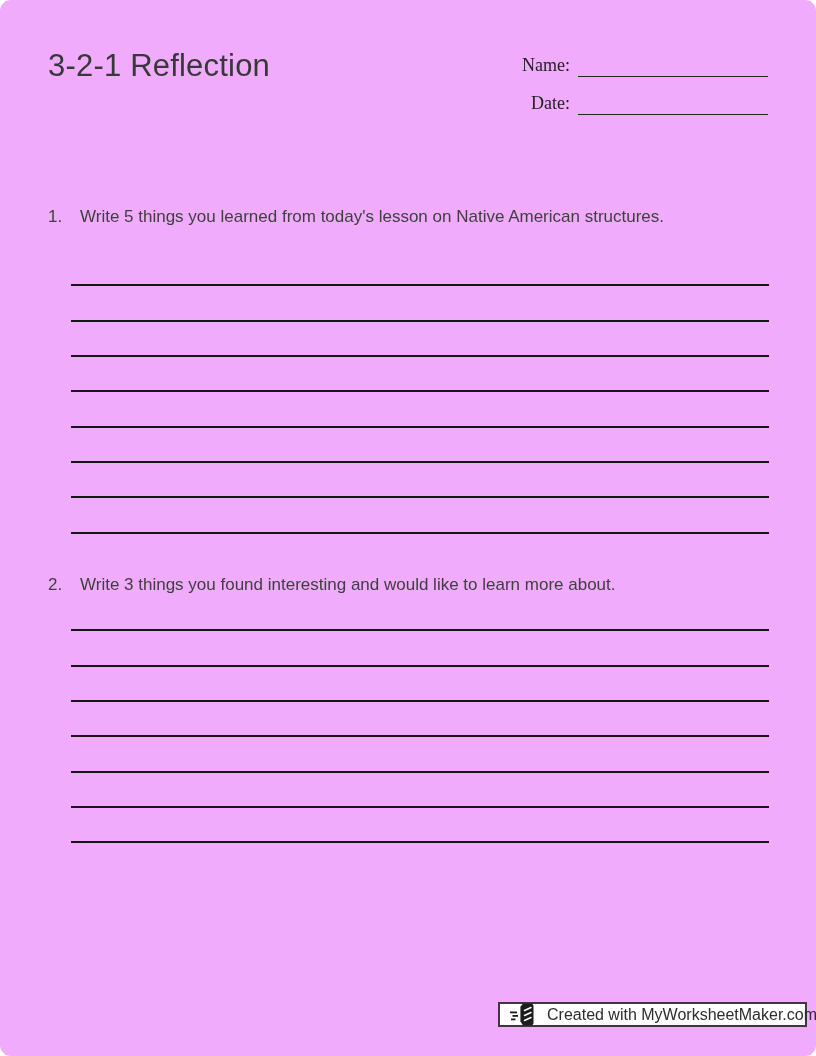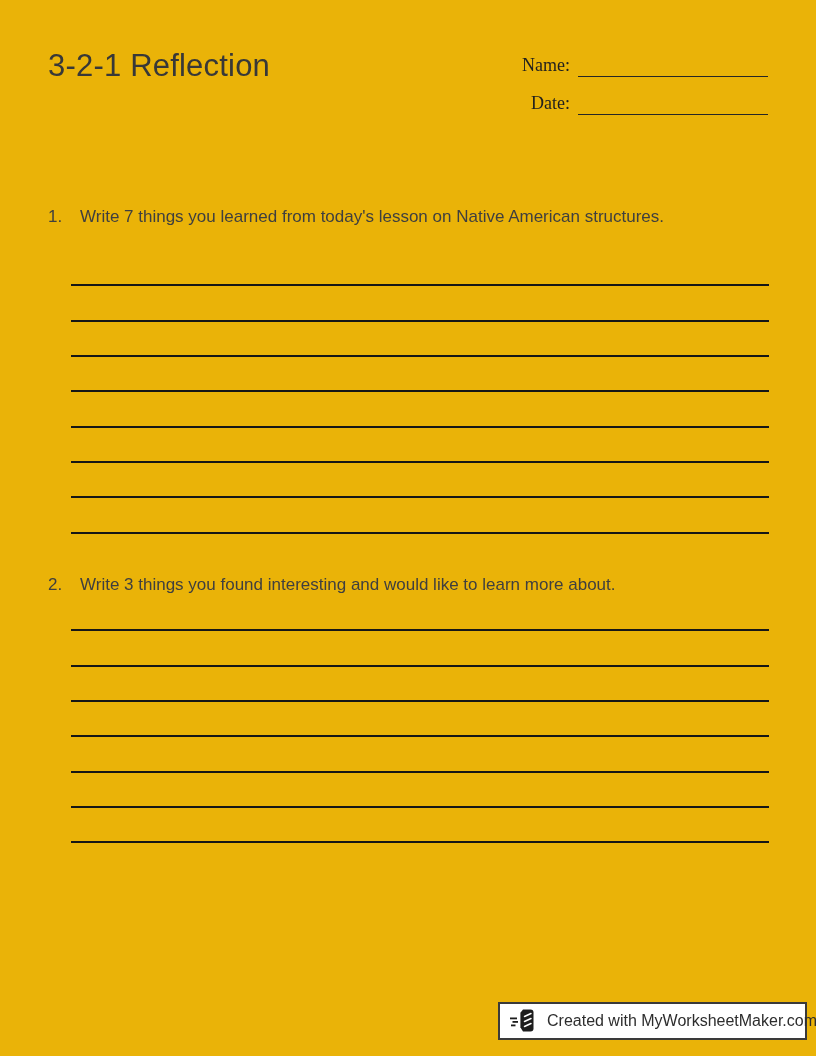--- a/index.html
+++ b/index.html
@@ -1,24 +1,25 @@
 <!DOCTYPE html>
 <html><head>
 <meta charset="utf-8">
 <style>
   * { margin: 0; padding: 0; box-sizing: border-box; }
   html, body { background: #ffffff; }
   .page {
     position: relative;
     width: 816px;
     height: 1056px;
-    background: #eab308;
+    background: #f0abfc;
     font-family: "Liberation Sans", sans-serif;
     color: #3f3f3f;
     overflow: hidden;
+    border-radius: 11px;
   }
 
   
   .title {
     position: absolute;
     left: 48px;
     top: 47px;
     font-size: 31px;
     line-height: 37px;
     font-weight: 400;
@@ -83,21 +84,21 @@
     height: 35.33px;
     border-bottom: 2px solid #161616;
   }
 
   
   .footer-badge {
     position: absolute;
     left: 498px;
     top: 1002px;
     width: 309px;
-    height: 38px;
+    height: 25px;
     border: 2px solid #3a3a3a;
     background: #ffffff;
     display: flex;
     align-items: center;
     padding: 0 26px 0 10px;
     cursor: pointer;
   }
   .footer-logo {
     flex: 0 0 auto;
     width: 30px;
@@ -122,21 +123,21 @@
     <span class="field-label">Date:</span>
     <span class="field-line"></span>
   </div>
   <div class="field-row name">
     <span class="field-label">Name:</span>
     <span class="field-line"></span>
   </div>
 
   <div class="question q1">
     <span class="q-number">1.</span>
-    <span class="q-text">Write 7 things you learned from today's lesson on Native American structures.</span>
+    <span class="q-text">Write 5 things you learned from today's lesson on Native American structures.</span>
   </div>
   <div class="answer-lines a1">
       <div class="answer-line"></div>
       <div class="answer-line"></div>
       <div class="answer-line"></div>
       <div class="answer-line"></div>
       <div class="answer-line"></div>
       <div class="answer-line"></div>
       <div class="answer-line"></div>
       <div class="answer-line"></div>

